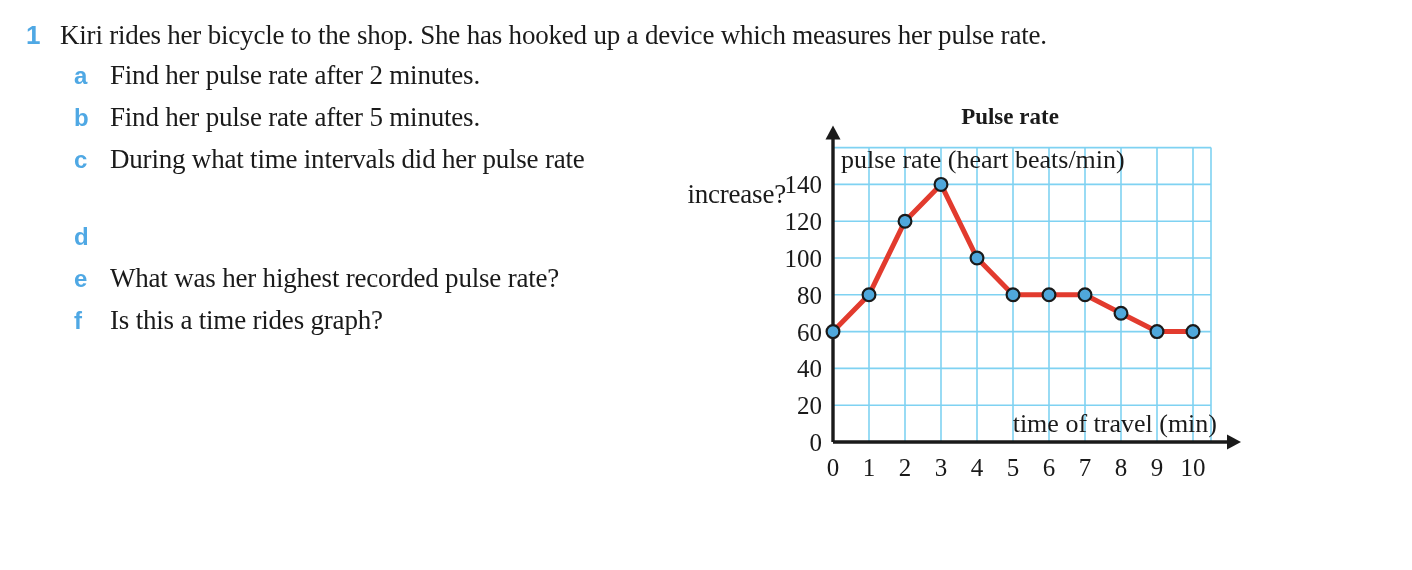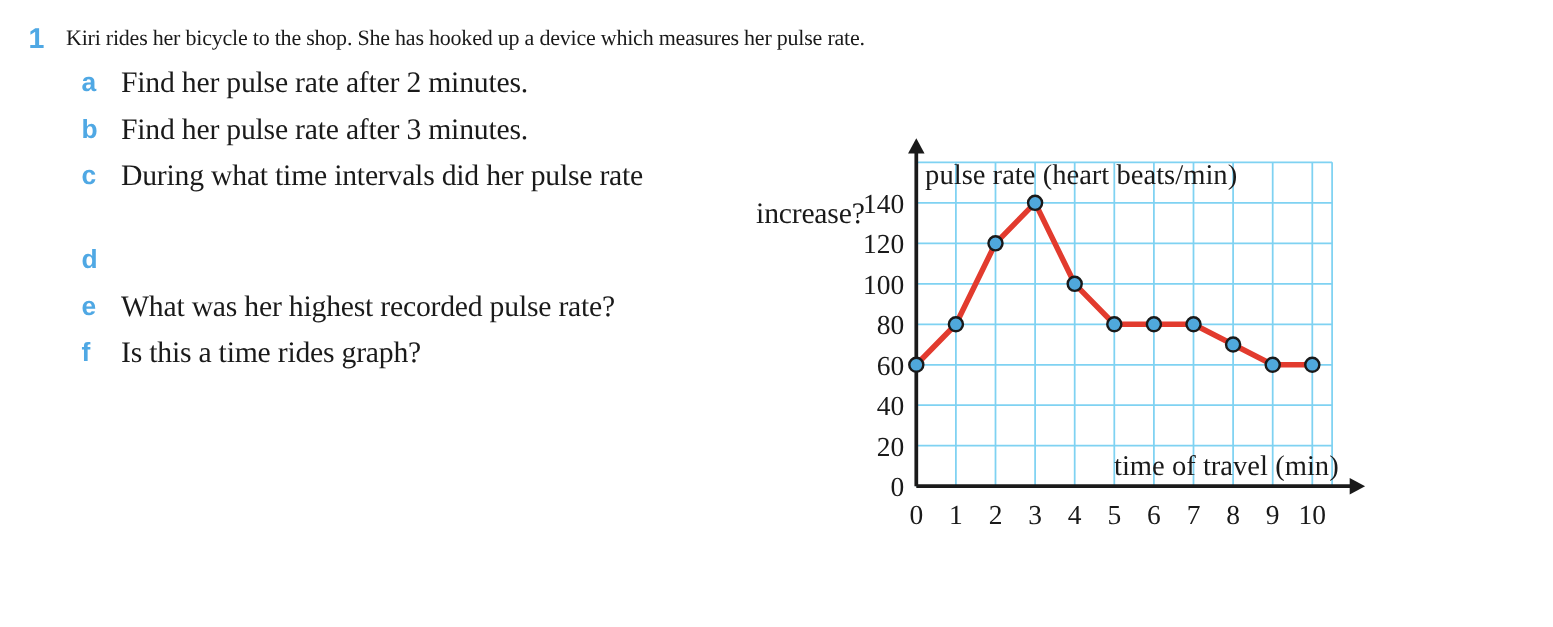--- a/index.html
+++ b/index.html
@@ -38,21 +38,21 @@
     flex: 0 0 auto;
     width: 34px;
     font-family: "Liberation Sans", "DejaVu Sans", sans-serif;
     font-weight: bold;
     font-size: 26px;
     line-height: 34px;
     color: #4FA8E4;
   }
   .q-stem {
     flex: 1 1 auto;
-    font-size: 20px;
+    font-size: 27px;
     line-height: 34px;
     letter-spacing: -0.2px;
     font-family: Liberation Serif, serif;
   }
   .q-stem .line { display: block; white-space: nowrap; }
 
   .sub-list {
     margin-top: 6px;
     margin-left: 48px;
   }
@@ -132,21 +132,21 @@
       <div class="sub-item">
         <div class="sub-letter">a</div>
         <div class="sub-text">
           <span class="line">Find her pulse rate after 2 minutes.</span>
         </div>
       </div>
 
       <div class="sub-item">
         <div class="sub-letter">b</div>
         <div class="sub-text">
-          <span class="line">Find her pulse rate after 3 minutes.</span>
+          <span class="line">Find her pulse rate after 5 minutes.</span>
         </div>
       </div>
 
       <div class="sub-item">
         <div class="sub-letter">c</div>
         <div class="sub-text">
           <span class="line">During what time intervals did her pulse rate</span>
           <span class="line indent">increase?</span>
         </div>
       </div>
@@ -168,20 +168,21 @@
         <div class="sub-letter">f</div>
         <div class="sub-text">
           <span class="line">Is this a time rides graph?</span>
         </div>
       </div>
 
     </div>
   </div>
 
   <div id="chart-figure">
+    <div id="chart-title">Pulse rate</div>
     <svg id="chart-svg" width="480" height="380" viewBox="0 0 480 380">
       <g id="gridlines">
           <line x1="63" y1="43.60000000000002" x2="63" y2="338" stroke="#7FD2F2" stroke-width="1.6"></line>
           <line x1="99" y1="43.60000000000002" x2="99" y2="338" stroke="#7FD2F2" stroke-width="1.6"></line>
           <line x1="135" y1="43.60000000000002" x2="135" y2="338" stroke="#7FD2F2" stroke-width="1.6"></line>
           <line x1="171" y1="43.60000000000002" x2="171" y2="338" stroke="#7FD2F2" stroke-width="1.6"></line>
           <line x1="207" y1="43.60000000000002" x2="207" y2="338" stroke="#7FD2F2" stroke-width="1.6"></line>
           <line x1="243" y1="43.60000000000002" x2="243" y2="338" stroke="#7FD2F2" stroke-width="1.6"></line>
           <line x1="279" y1="43.60000000000002" x2="279" y2="338" stroke="#7FD2F2" stroke-width="1.6"></line>
           <line x1="315" y1="43.60000000000002" x2="315" y2="338" stroke="#7FD2F2" stroke-width="1.6"></line>

